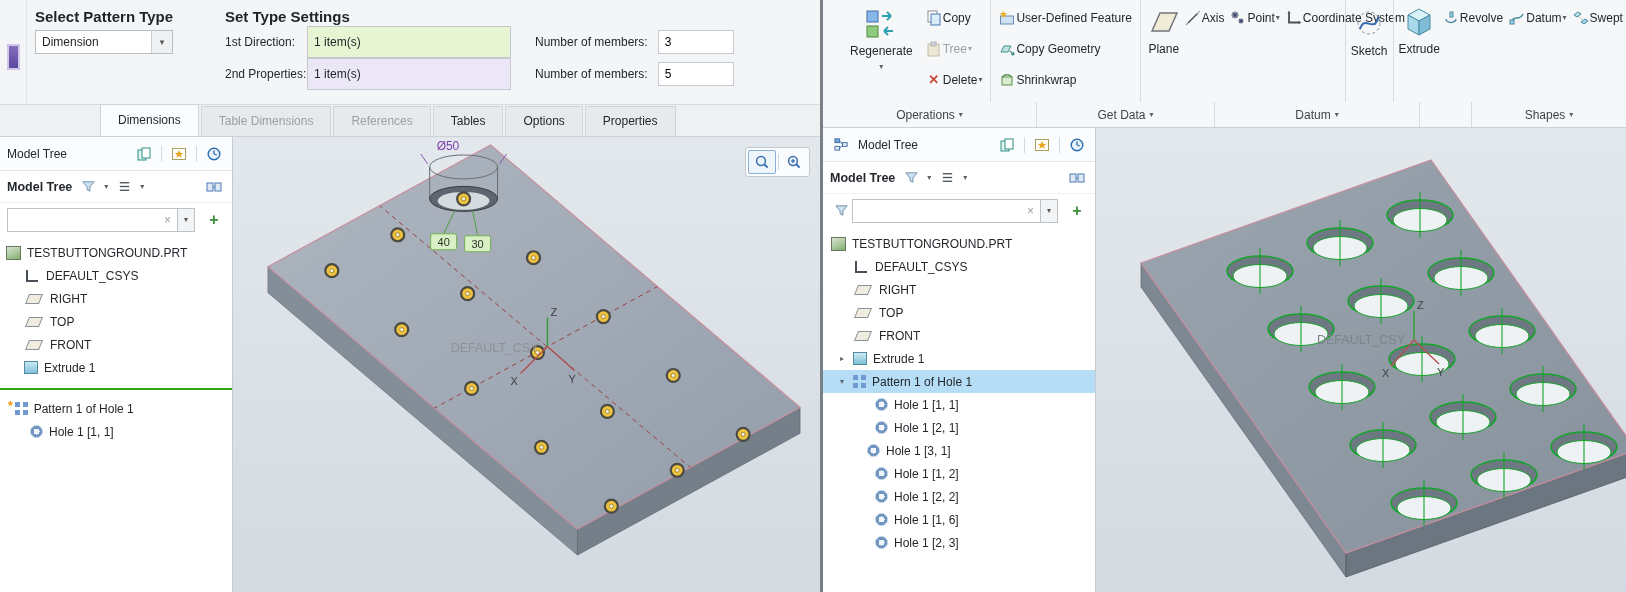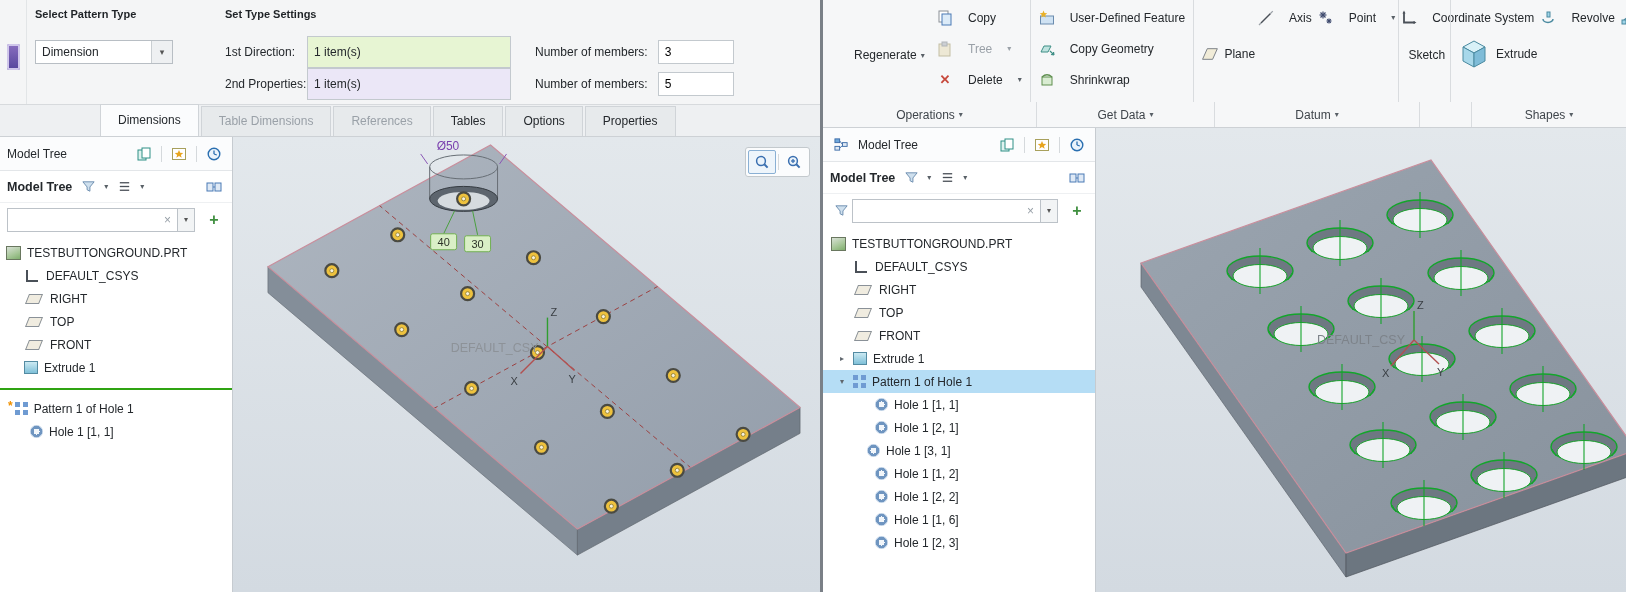--- a/index.html
+++ b/index.html
@@ -8,21 +8,21 @@
   .win-sep{width:3px;background:#7a8087}
   .lw{width:820px;display:flex;flex-direction:column;background:#fff}
   .rw{width:803px;display:flex;flex-direction:column;background:#fff;overflow:hidden}
 
   
   .lw-dash{height:104px;background:#f4f5f6;border-bottom:1px solid #d7dadd;display:flex;flex-shrink:0}
   .dash-sliver{width:26px;border-right:1px solid #e2e5e7;display:flex;justify-content:center;padding-top:44px}
   .dash-icon{width:13px;height:26px;border-radius:2px;background:linear-gradient(180deg,#8a6fc0,#55459c);box-shadow:inset 0 0 0 2px #cfc6ea}
   .dash-colA{width:172px;padding:8px 0 0 8px}
   .dash-colB{flex:1;padding:8px 0 0 18px}
-  .dash-h{font-weight:bold;font-size:11px;color:#1f2327;margin-bottom:20px}
+  .dash-h{font-weight:bold;font-size:15px;color:#1f2327;margin-bottom:5px}
   .pselect{display:flex;width:138px;height:24px;border:1px solid #b8bec4;background:#fff;box-sizing:border-box}
   .pselect .val{flex:1;padding:4px 6px}
   .pselect .caretbox{width:20px;border-left:1px solid #c9ced2;background:#eef0f2;text-align:center;line-height:22px;font-size:9px;color:#555}
   .dash-row{display:flex;align-items:center;height:24px;margin-bottom:8px}
   .dlab1{width:82px}
   .dfield{width:190px;height:22px;border:1px solid #c3c9ce;padding:4px 6px;line-height:22px;box-sizing:content-box}
   .dfield.green{background:#e7f5d3}
   .dfield.purple{background:#ebe7f7}
   .dlab2{margin-left:24px;margin-right:10px}
   input.dnum{width:62px;height:22px;border:1px solid #c3c9ce;padding:0 6px;font:inherit;background:#fff}
@@ -68,23 +68,23 @@
     linear-gradient(#6f9bd2,#6f9bd2) 8px 0/5px 5px no-repeat,
     linear-gradient(#6f9bd2,#6f9bd2) 0 8px/5px 5px no-repeat,
     linear-gradient(#6f9bd2,#6f9bd2) 8px 8px/5px 5px no-repeat}
   .ic-hole{width:13px;height:13px;border-radius:50%;background:radial-gradient(circle,#f2f6fa 0 3px,#6f95c0 3px 5.5px,#b9cde3 5.5px)}
 
   
   .rw-ribbon{height:102px;background:#f6f7f8;display:flex;padding-left:22px;flex-shrink:0}
   .rcol{display:flex;flex-direction:column;box-sizing:border-box;padding:2px 5px 0 5px}
   .rcol.bdr{border-right:1px solid #d9dcdf}
   .c1{width:84px}.c2{width:108px}.c3{width:178px}.c4{width:205px;flex-direction:row;padding-top:0}.c5{width:52px}.c6{flex:1;flex-direction:row;padding-top:0}
-  .rbig{display:flex;flex-direction:row;align-items:center;padding-top:6px;gap:4px;flex:1}
+  .rbig{display:flex;flex-direction:column;align-items:center;padding-top:6px;gap:4px;flex:1}
   .rbig .blbl{white-space:nowrap}
-  .rsmall{height:31px;display:flex;align-items:center;gap:15px;padding:0 3px;white-space:nowrap}
+  .rsmall{height:31px;display:flex;align-items:center;gap:1px;padding:0 3px;white-space:nowrap}
   .gray{color:#9aa1a8}
   .dimmed{opacity:.55}
   .delx{color:#c7493c;font-weight:bold;font-size:13px;width:16px;text-align:center}
   .inner-col{display:flex;flex-direction:row;padding-top:2px}
   .rw-groups{height:25px;display:flex;background:#f6f7f8;border-bottom:1px solid #cdd1d5;color:#3f454b;flex-shrink:0}
   .gcell{display:flex;align-items:center;justify-content:center;gap:4px;box-sizing:border-box}
   .gcell.bdr{border-right:1px solid #d9dcdf}
   .g1{width:214px}.g2{width:178px}.g3{width:205px}.g4{width:52px}.g5{flex:1}
 
   

